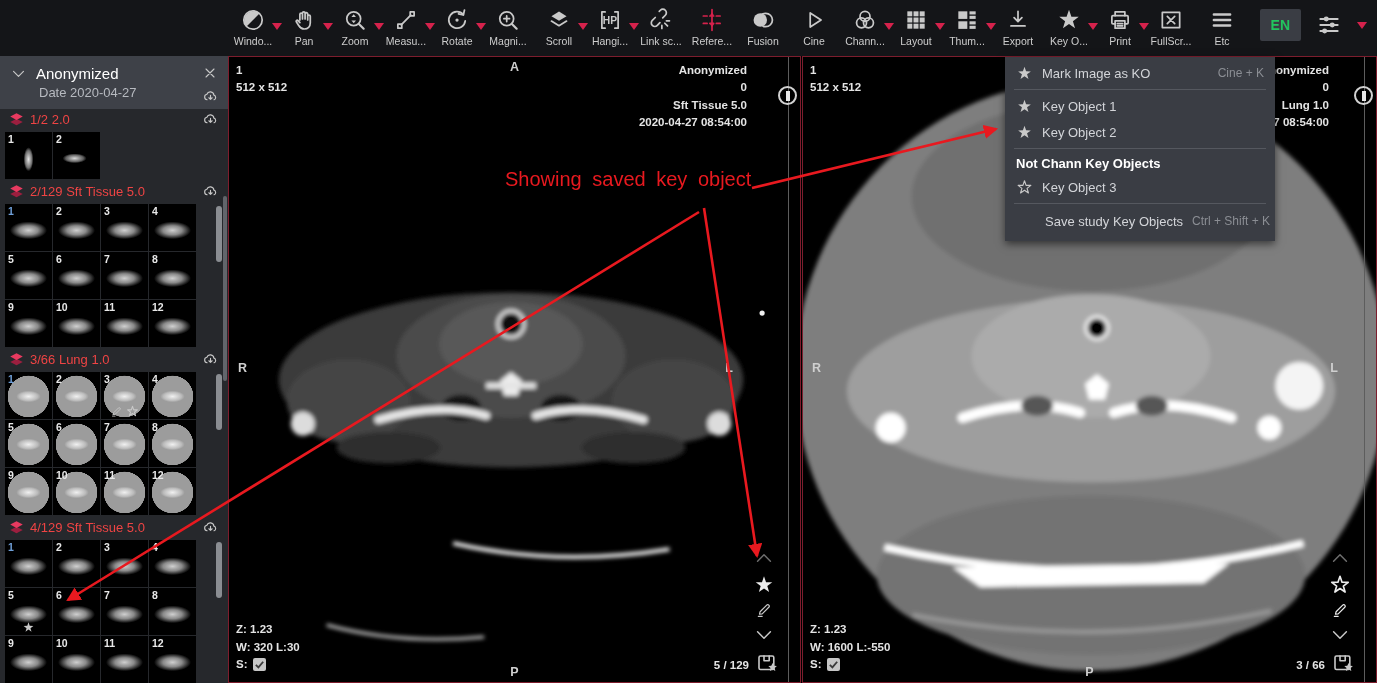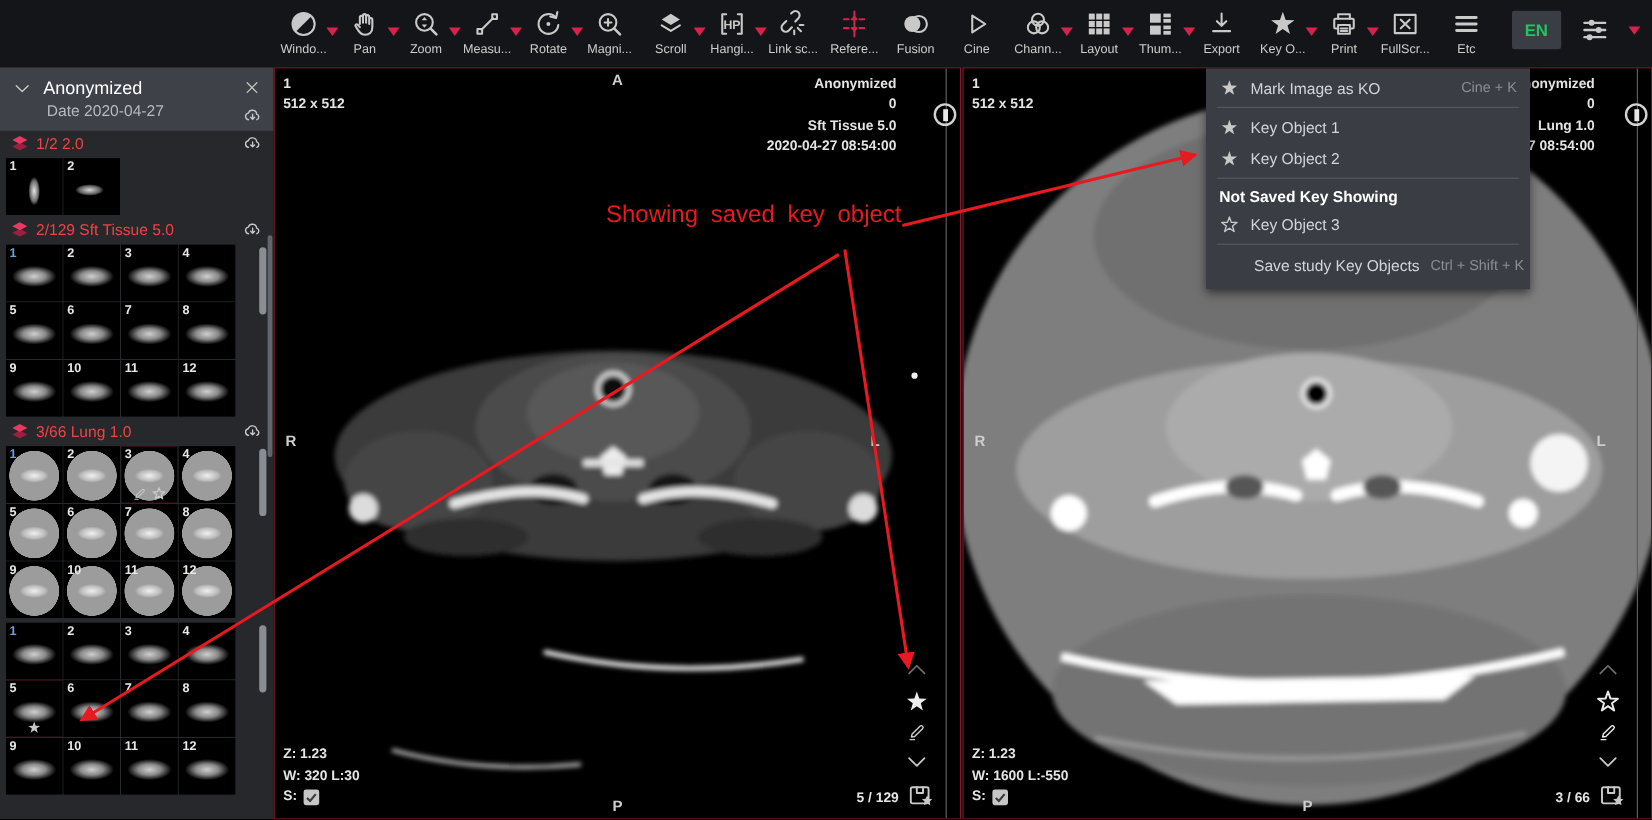--- a/index.html
+++ b/index.html
@@ -524,20 +524,37 @@
           </div>
           <div class="thumb">
             <div class="t-img t-lung"></div>
             <span class="num">11</span>
           </div>
           <div class="thumb">
             <div class="t-img t-lung"></div>
             <span class="num">12</span>
           </div>
           <div class="grid-scroll"></div>
+        </div>
+        <div class="series-row">
+          <span class="icon">
+            <svg width="15" height="15" viewBox="0 0 18 18" fill="none" stroke="currentColor" stroke-width="1.6" stroke-linecap="round" stroke-linejoin="round">
+              <g stroke="none">
+                <path d="M9 8 16.5 12 9 16 1.5 12Z" fill="#9c1f3f"></path>
+                <path d="M9 1.5 16.5 5.5 9 9.5 1.5 5.5Z" fill="#e83a60"></path>
+              </g>
+            </svg>
+          </span>
+          <span>4/129 Sft Tissue 5.0</span>
+          <span class="icon cloud">
+            <svg width="17" height="17" viewBox="0 0 24 24" fill="none" stroke="currentColor" stroke-width="1.6" stroke-linecap="round" stroke-linejoin="round">
+              <path d="M7.2 16.6a3.9 3.9 0 0 1-.3-7.7 5.1 5.1 0 0 1 9.9 1.2 3.4 3.4 0 0 1 .2 6.5"></path>
+              <path d="M12 10.2V16 M9.7 13.8 12 16.1 14.3 13.8"></path>
+            </svg>
+          </span>
         </div>
         <div class="thumb-grid">
           <div class="thumb first-blue">
             <div class="t-img t-soft"></div>
             <span class="num">1</span>
           </div>
           <div class="thumb">
             <div class="t-img t-soft"></div>
             <span class="num">2</span>
           </div>
@@ -796,21 +813,21 @@
       </div>
       <div class="ko-item">
         <span class="icon">
           <svg width="17" height="17" viewBox="0 0 24 24" fill="none" stroke="currentColor" stroke-width="1.6" stroke-linecap="round" stroke-linejoin="round">
             <path d="M12 2.5 L14.23 8.93 L21 9.06 L15.61 13.17 L17.58 19.69 L12 15.8 L6.42 19.69 L8.39 13.17 L3 9.06 L9.77 8.93 Z" fill="currentColor" stroke="none"></path>
           </svg>
         </span>
         <span>Key Object 2</span>
       </div>
       <div class="ko-divider"></div>
-      <div class="ko-header">Not Saved Key Showing</div>
+      <div class="ko-header">Not Chann Key Objects</div>
       <div class="ko-item">
         <span class="icon">
           <svg width="17" height="17" viewBox="0 0 24 24" fill="none" stroke="currentColor" stroke-width="1.6" stroke-linecap="round" stroke-linejoin="round">
             <path d="M12 2.5 L14.23 8.93 L21 9.06 L15.61 13.17 L17.58 19.69 L12 15.8 L6.42 19.69 L8.39 13.17 L3 9.06 L9.77 8.93 Z"></path>
           </svg>
         </span>
         <span>Key Object 3</span>
       </div>
       <div class="ko-divider"></div>
       <div class="ko-item indent">

